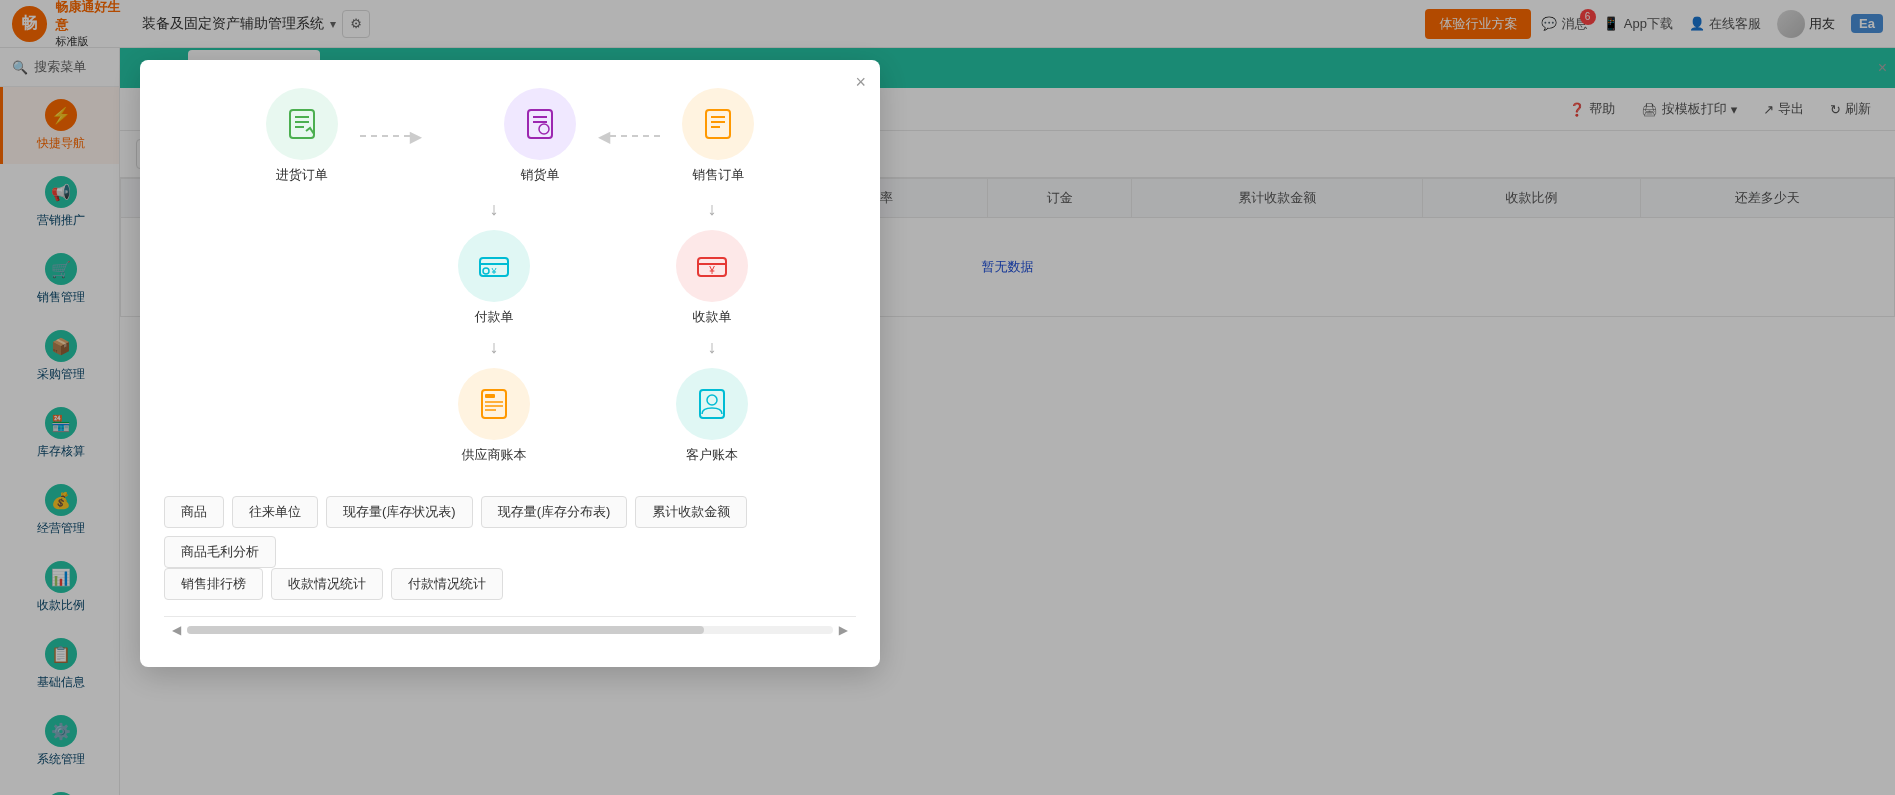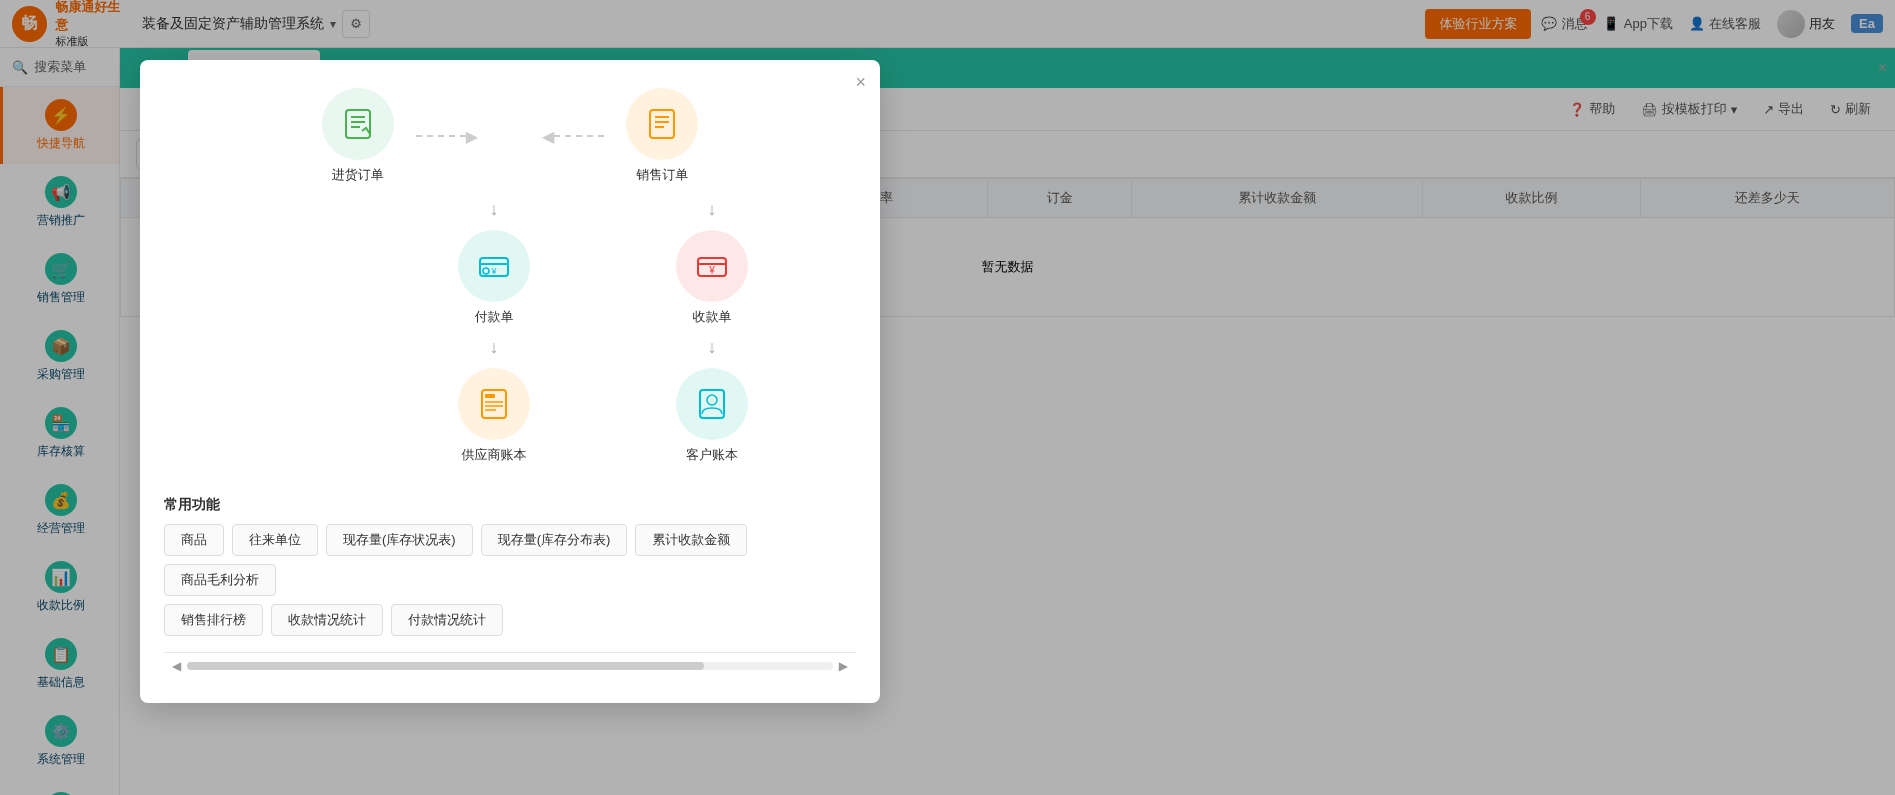--- a/index.html
+++ b/index.html
@@ -291,21 +291,21 @@
       font-weight: normal;
     }
     td {
       padding: 10px 12px;
       text-align: center;
       border: 1px solid #e8e8e8;
       color: #333;
     }
     .no-data {
       text-align: center;
-      color: #000000;
+      color: #1d4ed8;
       padding: 40px;
       font-size: 13px;
     }
 
     
     .overlay {
       position: fixed;
       top: 0; left: 0;
       width: 1895px; height: 795px;
       background: rgba(0,0,0,0.3);
@@ -637,20 +637,31 @@
         </div>
 
         <div class="dashed-arrow">
           <div class="dashed-line"></div>
           <span style="color:#ccc;font-size:16px;">▶</span>
         </div>
 
 
         <div style="width:60px;"></div>
 
+        <div class="flow-item">
+          <div class="flow-circle purple">
+            <svg width="36" height="36" viewBox="0 0 36 36">
+              <rect x="6" y="4" width="24" height="28" rx="3" fill="none" stroke="#9c27b0" stroke-width="2"></rect>
+              <line x1="11" y1="11" x2="25" y2="11" stroke="#9c27b0" stroke-width="2"></line>
+              <line x1="11" y1="16" x2="25" y2="16" stroke="#9c27b0" stroke-width="2"></line>
+              <circle cx="22" cy="23" r="5" fill="none" stroke="#9c27b0" stroke-width="1.5"></circle>
+            </svg>
+          </div>
+          <span class="flow-label">销货单</span>
+        </div>
 
         <div class="dashed-arrow">
           <span style="color:#ccc;font-size:16px;">◀</span>
           <div class="dashed-line"></div>
         </div>
 
         <div class="flow-item">
           <div class="flow-circle orange">
             <svg width="36" height="36" viewBox="0 0 36 36">
               <rect x="6" y="4" width="24" height="28" rx="3" fill="none" stroke="#ff9800" stroke-width="2"></rect>
@@ -719,30 +730,29 @@
               </svg>
             </div>
             <span class="flow-label">客户账本</span>
           </div>
         </div>
       </div>
     </div>
   </div>
 
   <div class="common-section">
-    <div class="common-title">常用功能</div>
     <div class="common-btns">
       <button class="common-btn">商品</button>
       <button class="common-btn">往来单位</button>
       <button class="common-btn">现存量(库存状况表)</button>
       <button class="common-btn">现存量(库存分布表)</button>
       <button class="common-btn">累计收款金额</button>
       <button class="common-btn">商品毛利分析</button>
     </div>
-    <div class="common-btns" style="margin-top:8px;">
+    <div class="common-btns" style="">
       <button class="common-btn">销售排行榜</button>
       <button class="common-btn">收款情况统计</button>
       <button class="common-btn">付款情况统计</button>
     </div>
   </div>
 
   <div class="scroll-bar-area" style="margin-top:16px;">
     <span class="scroll-arrow">◀</span>
     <div class="scroll-track">
       <div class="scroll-thumb"></div>

